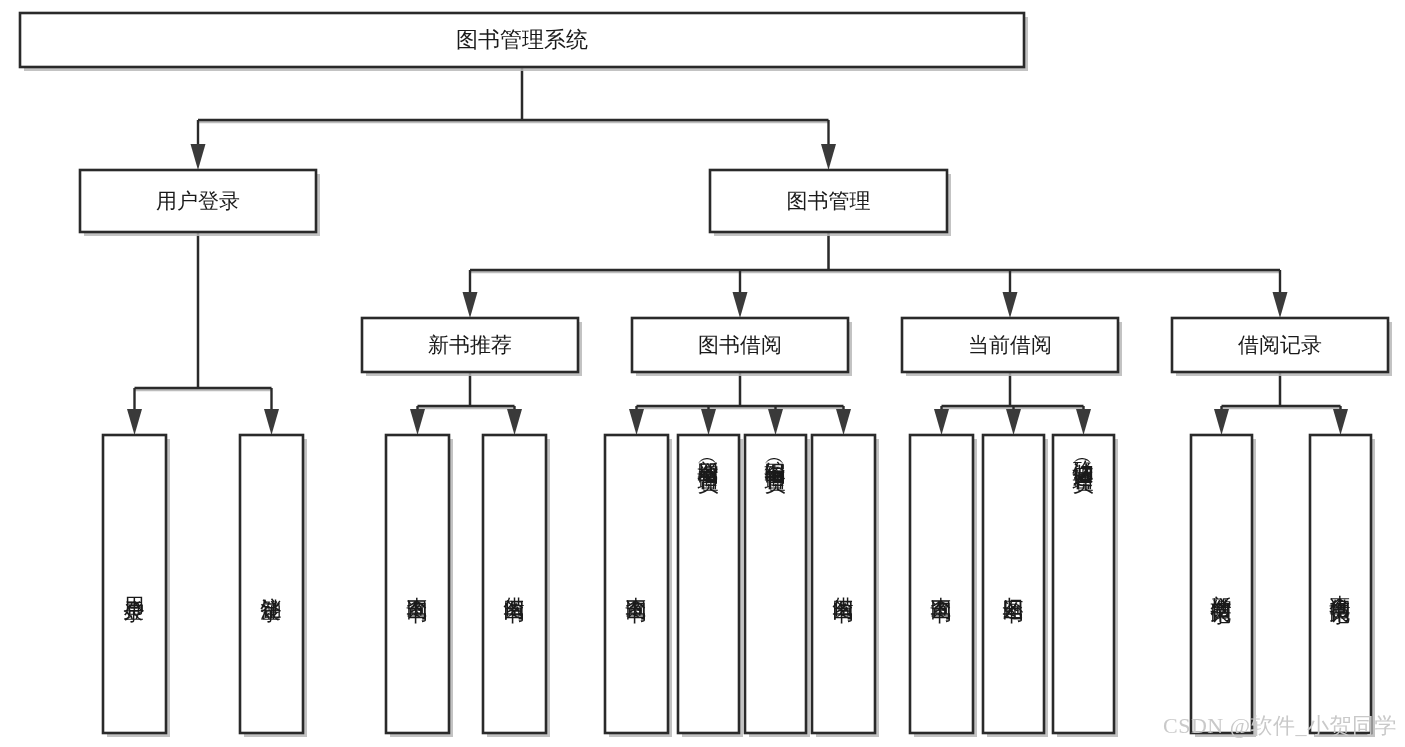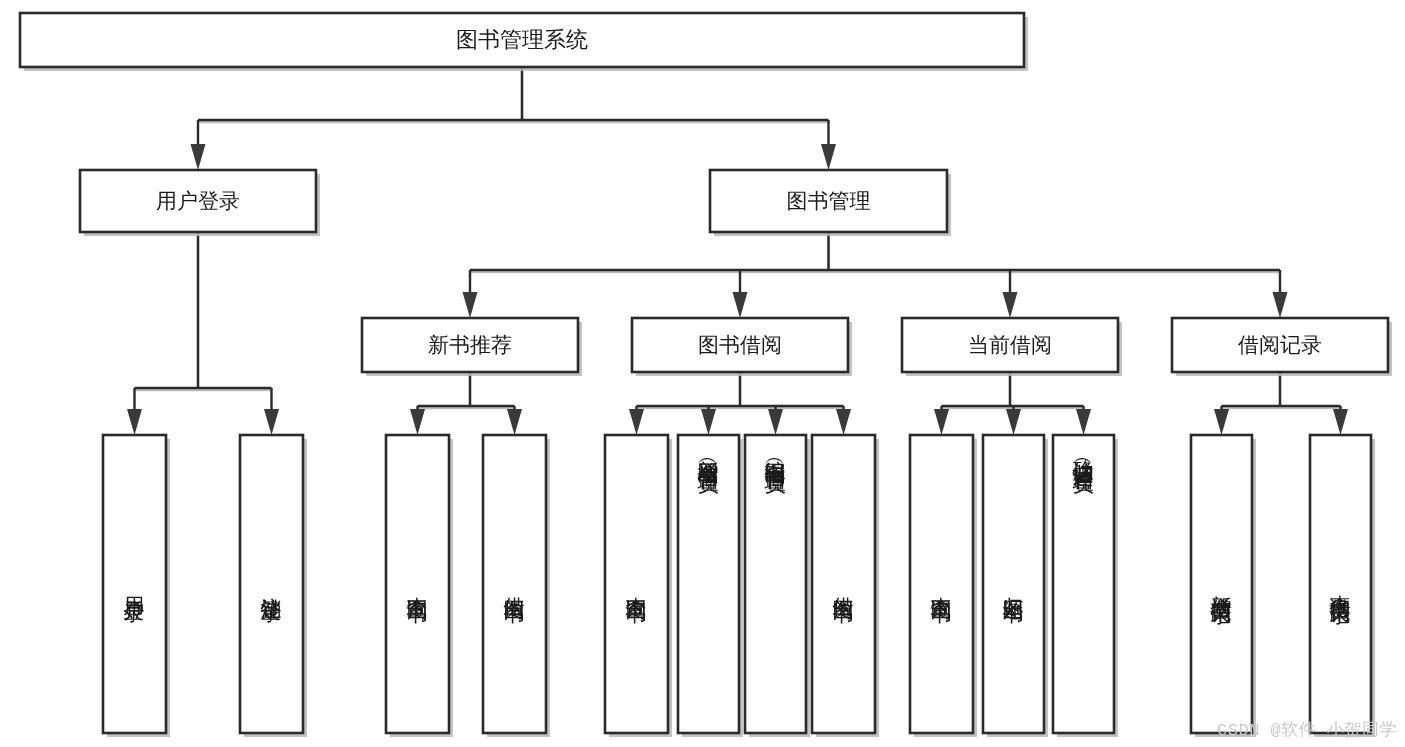--- a/index.html
+++ b/index.html
@@ -72,22 +72,22 @@
     justify-content: center;
     pointer-events: none;
   }
   .leaf-label-wrap.centered {
     align-items: center;
   }
   .watermark {
     position: absolute;
     right: 8px;
     bottom: 6px;
-    font-family: Liberation Mono, monospace;
-    font-size: 17px;
+    font-family: Liberation Serif, serif;
+    font-size: 22px;
     color: #c9c9c9;
     letter-spacing: 0.5px;
     user-select: none;
   }
 </style>
 </head>
 <body>
 
 <div id="diagram-root">
   <svg id="diagram-svg" width="1405" height="747" viewBox="0 0 1405 747" xmlns="http://www.w3.org/2000/svg">

